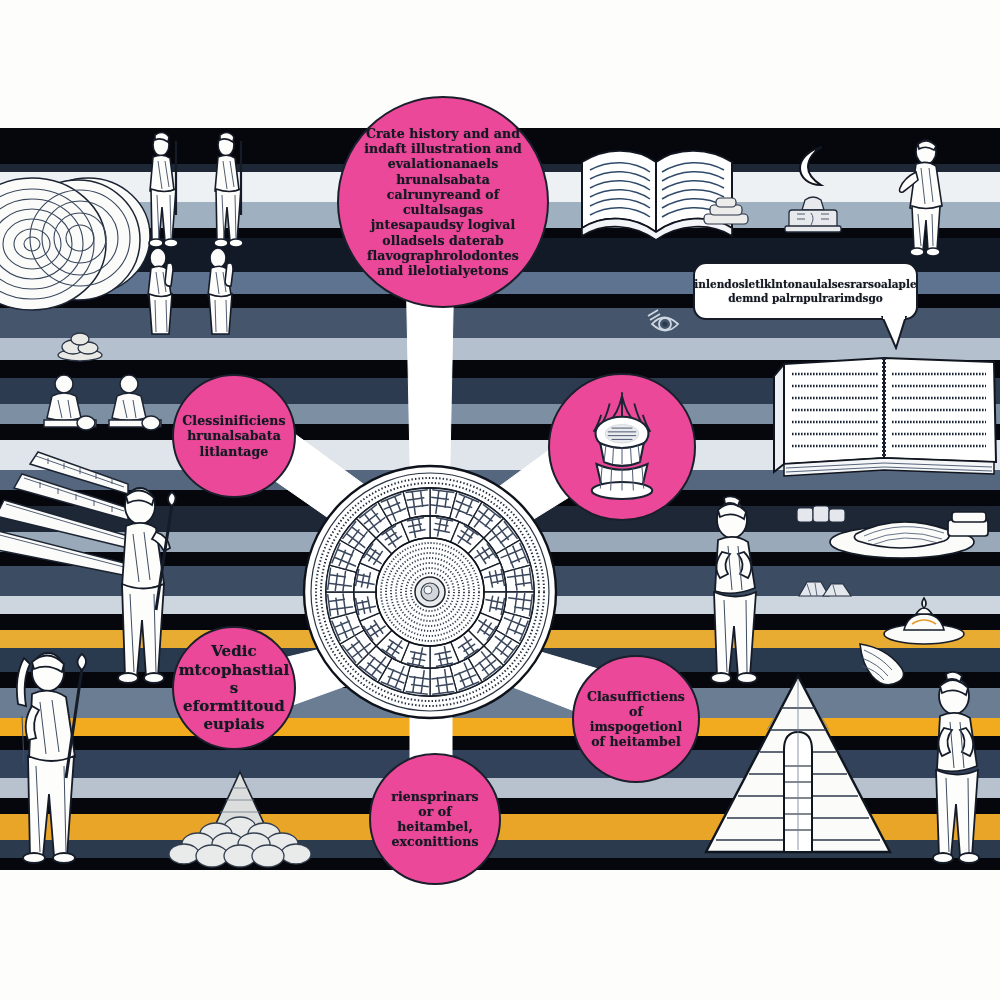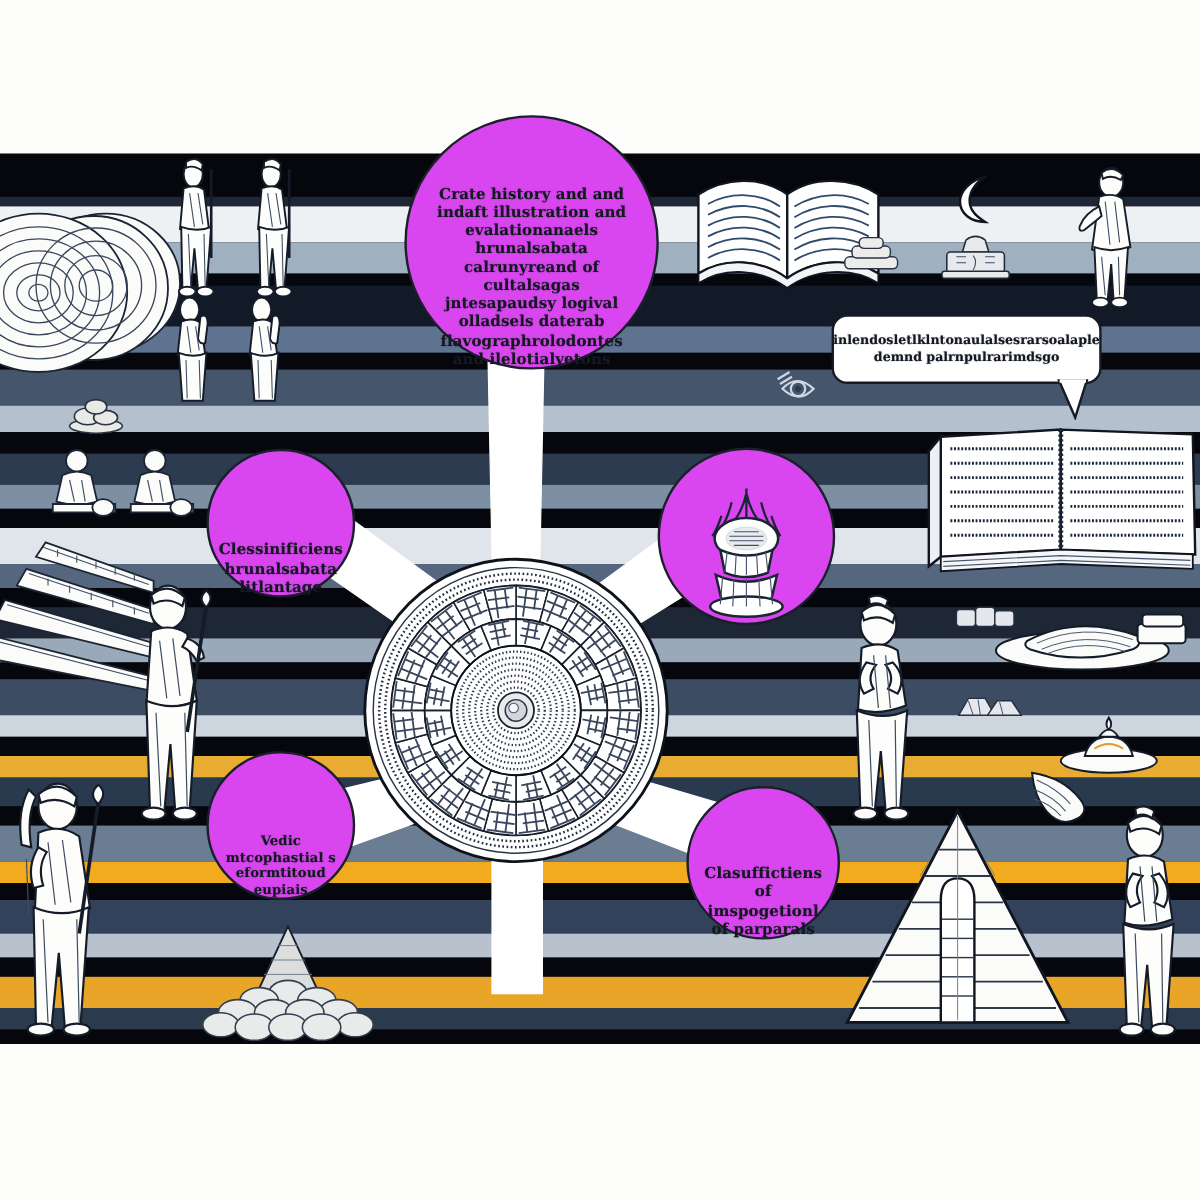--- a/index.html
+++ b/index.html
@@ -14,22 +14,22 @@
 
   
   .ink{position:absolute;}
   .ink svg{display:block;overflow:visible;}
   .ink svg *{vector-effect:non-scaling-stroke;}
 
   
   #spokes{position:absolute;left:0;top:0;width:1000px;height:1000px;}
 
   
-  .bubble{position:absolute;border-radius:50%;background:#d946ef;
-          border:2.2px solid #1a1f2b;display:flex;align-items:flex-end;
+  .bubble{position:absolute;border-radius:50%;background:#ec4899;
+          border:2.2px solid #1a1f2b;display:flex;align-items:center;
           justify-content:center;text-align:center;box-sizing:border-box;
           color:#141821;line-height:1.22;letter-spacing:.1px;
           font-family:"DejaVu Serif",serif;font-weight:600;
           text-shadow:0 0 1px rgba(30,35,50,.55);}
   .bubble span{display:block;padding:0 9%;}
 
   
   .callout{position:absolute;background:#ffffff;border:2px solid #161b26;
            border-radius:13px;box-sizing:border-box;display:flex;
            align-items:center;justify-content:center;text-align:center;
@@ -811,22 +811,25 @@
       <path d="M32 56 q23 10 46 0 l-4 20 q-19 8 -38 0 z" fill="#ffffff" stroke="#1b2433" stroke-width="2.2"></path>
       <path d="M28 78 q27 12 54 0 l-6 26 q-21 10 -42 0 z" fill="#ffffff" stroke="#1b2433" stroke-width="2.2"></path>
       <ellipse cx="55" cy="106" rx="32" ry="9" fill="#ffffff" stroke="#1b2433" stroke-width="2.2"></ellipse>
       <g fill="none" stroke="#43526a" stroke-width="1">
         <path d="M38 58 l-2 18 M46 60 l-1 18 M55 60 v18 M64 60 l1 18 M72 58 l2 18
                  M34 80 l-2 24 M44 82 l-1 24 M55 82 v24 M66 82 l1 24 M76 80 l2 24"></path>
       </g>
     </svg>
   </div>
 
-  <div class="bubble" id="b-vedic" style="left: 172px; top: 626px; width: 124px; height: 124px; font-size: 11px;">
+  <div class="bubble" id="b-vedic" style="left: 172px; top: 626px; width: 124px; height: 124px; font-size: 15px;">
     <span>Vedic mtcophastial s eformtitoud eupiais</span>
   </div>
 
   <div class="bubble" id="b-prop" style="left: 572px; top: 655px; width: 128px; height: 128px; font-size: 12.5px;">
-    <span>Clasuffictiens of imspogetionl of parparals</span>
-  </div>
-
+    <span>Clasuffictiens of imspogetionl of heitambel</span>
+  </div>
+
+  <div class="bubble" id="b-desc" style="left: 369px; top: 753px; width: 132px; height: 132px; font-size: 12.5px;">
+    <span>riensprinars or of heitambel, exconittions</span>
+  </div>
 
 </div>
 
 </body></html>

